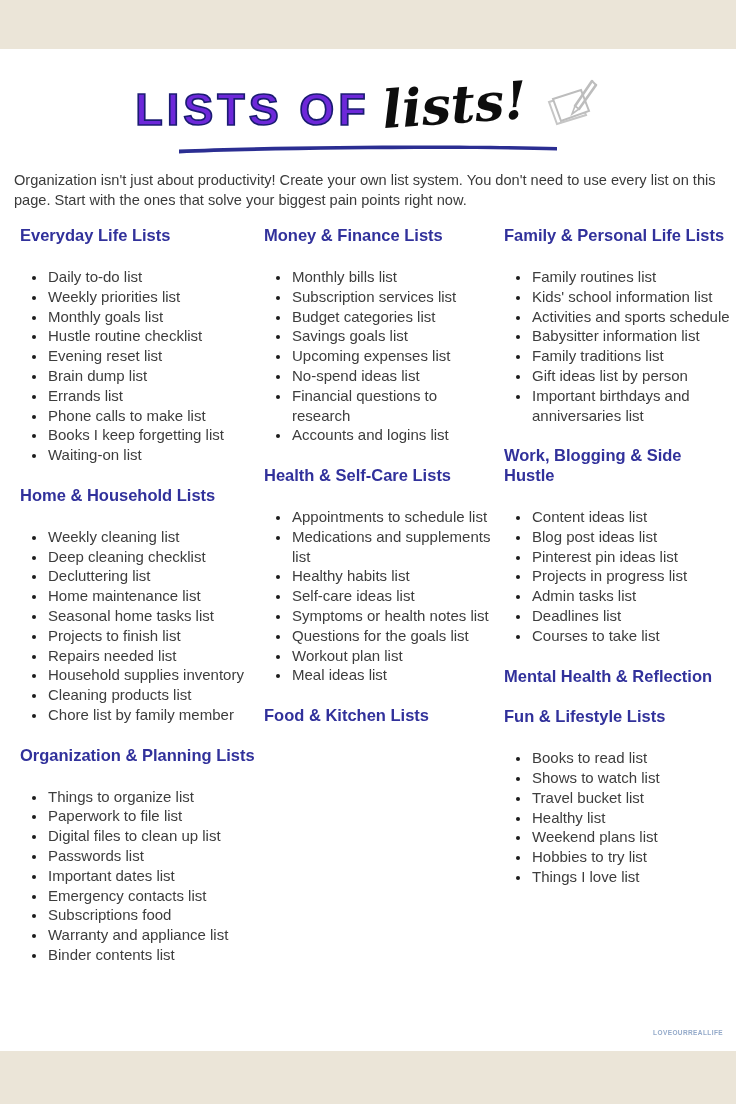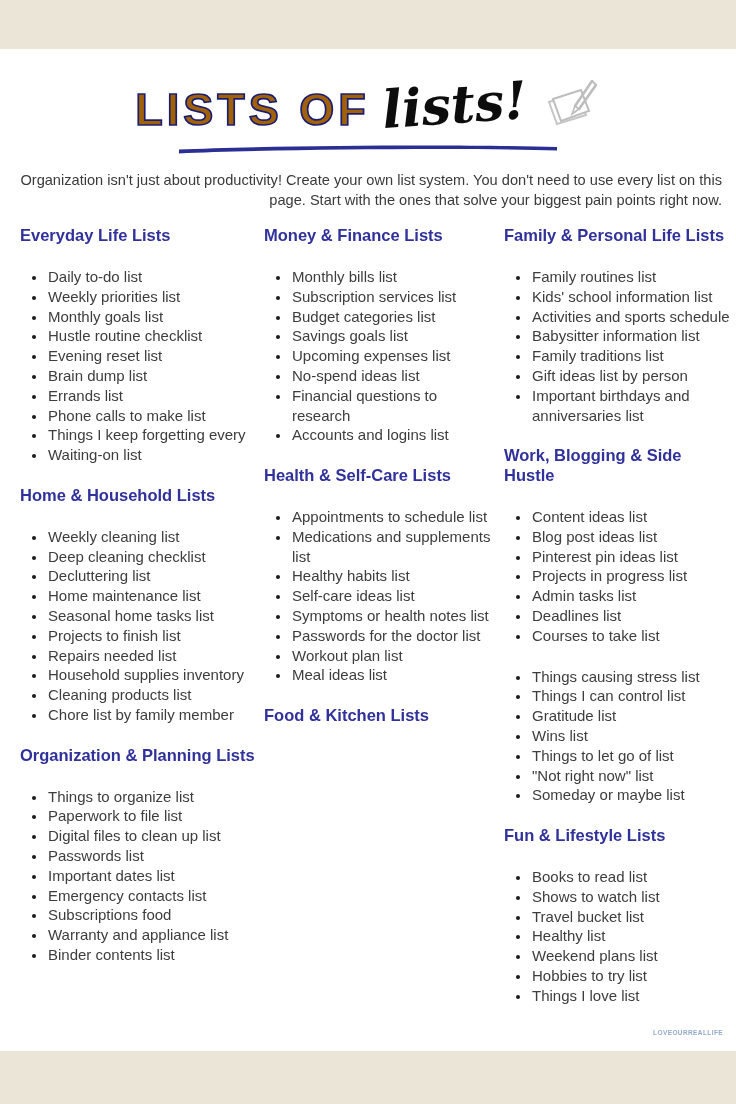--- a/index.html
+++ b/index.html
@@ -14,35 +14,35 @@
     background:#ffffff;
   }
   
   .header{padding-top:28px;text-align:center;}
   .title-row{
     display:flex;justify-content:center;align-items:center;gap:12px;
     height:64px;
   }
   .title-main{
     font-size:45px;font-weight:800;letter-spacing:4px;
-    color:#a16207;
+    color:#6d28d9;
     -webkit-text-stroke:1.7px #1A1C72;
     text-stroke:1.7px #1A1C72;
     line-height:1;
   }
   .title-script{
     font-family:"DejaVu Serif", serif;font-style:italic;font-weight:bold;
     font-size:52px;color:#0d0d0d;line-height:1;
     transform:rotate(-4deg);margin-top:-8px;
   }
   .title-icon{margin-top:-6px;}
   .underline-wrap{margin-top:2px;line-height:0;}
   
   .intro{
-    margin:16px 14px 0 14px;text-align:right;
+    margin:16px 14px 0 14px;text-align:left;
     font-size:14.6px;line-height:1.38;color:#3a3a3a;
   }
   
   .grid{
     display:grid;
     grid-template-columns:238px 234px 232px;
     column-gap:6px;
     padding:16px 7px 0 20px;
   }
   .col{min-width:0;}
@@ -102,21 +102,21 @@
         <h2 class="sec-heading">Everyday Life Lists</h2>
         <ul class="sec-list">
           <li>Daily to-do list</li>
           <li>Weekly priorities list</li>
           <li>Monthly goals list</li>
           <li>Hustle routine checklist</li>
           <li>Evening reset list</li>
           <li>Brain dump list</li>
           <li>Errands list</li>
           <li>Phone calls to make list</li>
-          <li>Things I keep forgetting every</li>
+          <li>Books I keep forgetting list</li>
           <li>Waiting-on list</li>
         </ul>
         <h2 class="sec-heading">Home &amp; Household Lists</h2>
         <ul class="sec-list">
           <li>Weekly cleaning list</li>
           <li>Deep cleaning checklist</li>
           <li>Decluttering list</li>
           <li>Home maintenance list</li>
           <li>Seasonal home tasks list</li>
           <li>Projects to finish list</li>
@@ -150,21 +150,21 @@
           <li>Financial questions to research</li>
           <li>Accounts and logins list</li>
         </ul>
         <h2 class="sec-heading">Health &amp; Self-Care Lists</h2>
         <ul class="sec-list">
           <li>Appointments to schedule list</li>
           <li>Medications and supplements list</li>
           <li>Healthy habits list</li>
           <li>Self-care ideas list</li>
           <li>Symptoms or health notes list</li>
-          <li>Passwords for the doctor list</li>
+          <li>Questions for the goals list</li>
           <li>Workout plan list</li>
           <li>Meal ideas list</li>
         </ul>
         <h2 class="sec-heading">Food &amp; Kitchen Lists</h2>
       </div>
     <div class="col">
         <h2 class="sec-heading">Family &amp; Personal Life Lists</h2>
         <ul class="sec-list">
           <li>Family routines list</li>
           <li>Kids' school information list</li>
@@ -177,29 +177,21 @@
         <h2 class="sec-heading">Work, Blogging &amp; Side Hustle</h2>
         <ul class="sec-list">
           <li>Content ideas list</li>
           <li>Blog post ideas list</li>
           <li>Pinterest pin ideas list</li>
           <li>Projects in progress list</li>
           <li>Admin tasks list</li>
           <li>Deadlines list</li>
           <li>Courses to take list</li>
         </ul>
-        <ul class="sec-list">
-          <li>Things causing stress list</li>
-          <li>Things I can control list</li>
-          <li>Gratitude list</li>
-          <li>Wins list</li>
-          <li>Things to let go of list</li>
-          <li>"Not right now" list</li>
-          <li>Someday or maybe list</li>
-        </ul>
+        <h2 class="sec-heading">Mental Health &amp; Reflection</h2>
         <h2 class="sec-heading">Fun &amp; Lifestyle Lists</h2>
         <ul class="sec-list">
           <li>Books to read list</li>
           <li>Shows to watch list</li>
           <li>Travel bucket list</li>
           <li>Healthy list</li>
           <li>Weekend plans list</li>
           <li>Hobbies to try list</li>
           <li>Things I love list</li>
         </ul>

